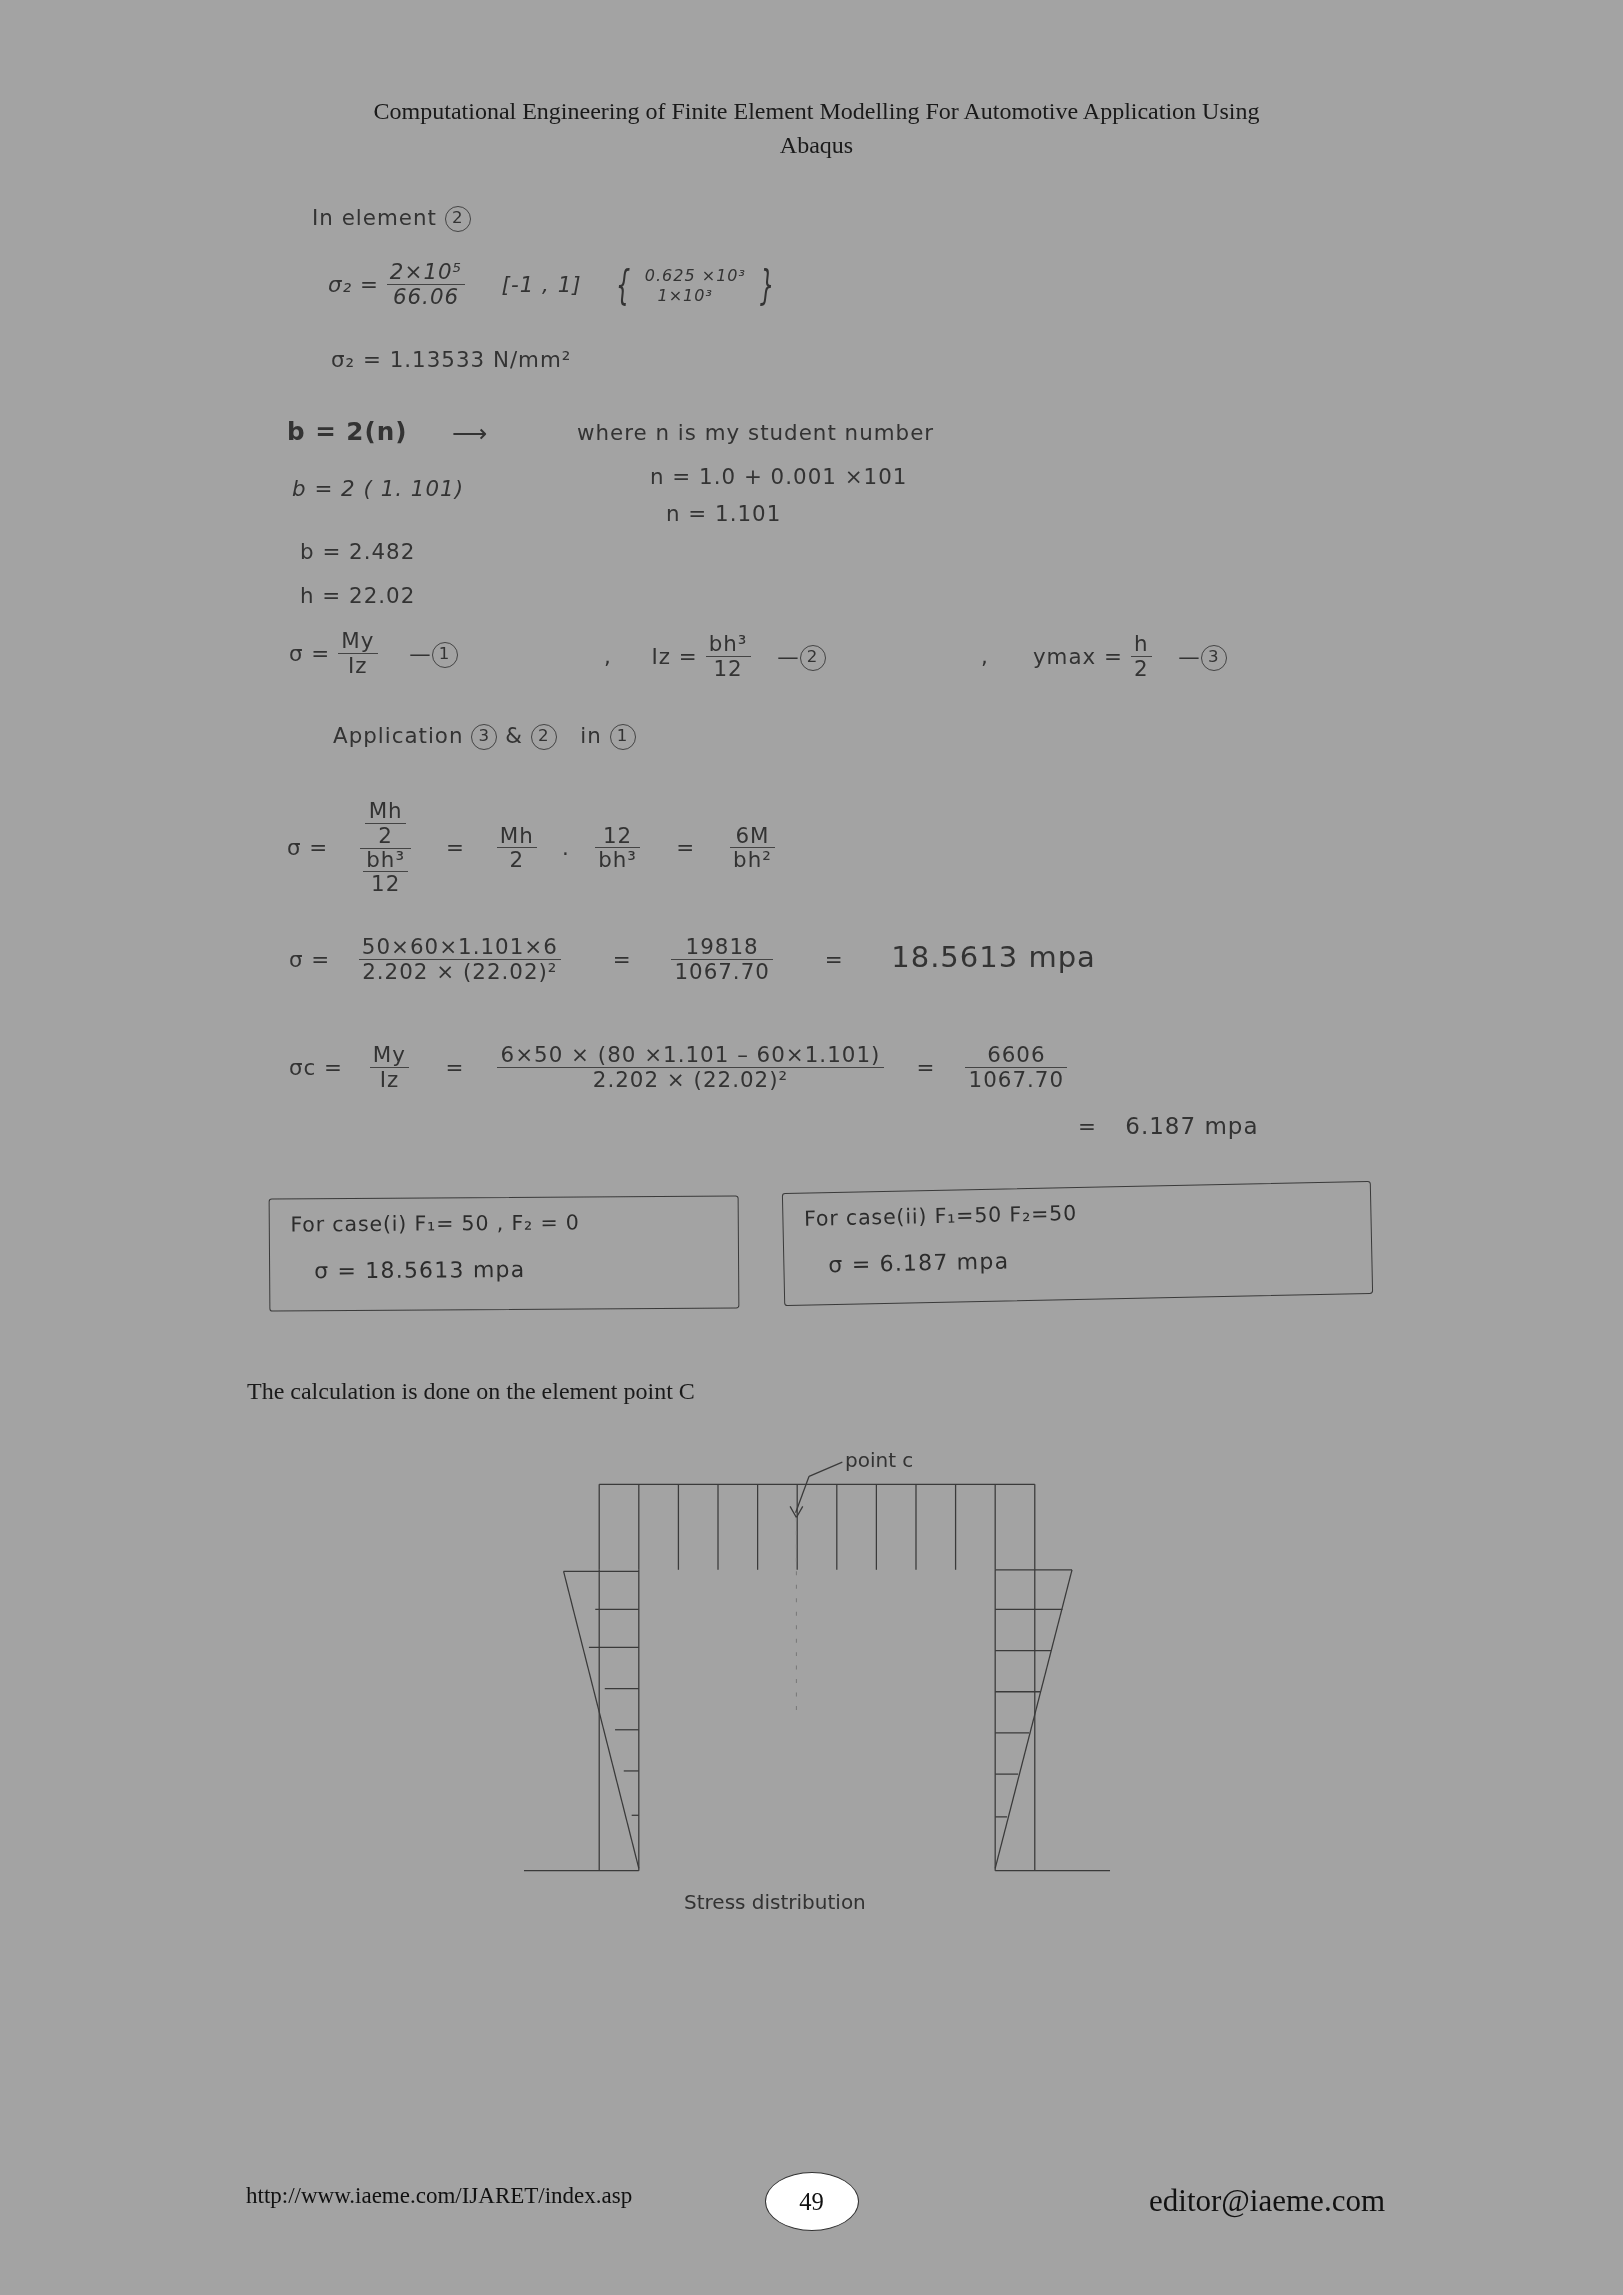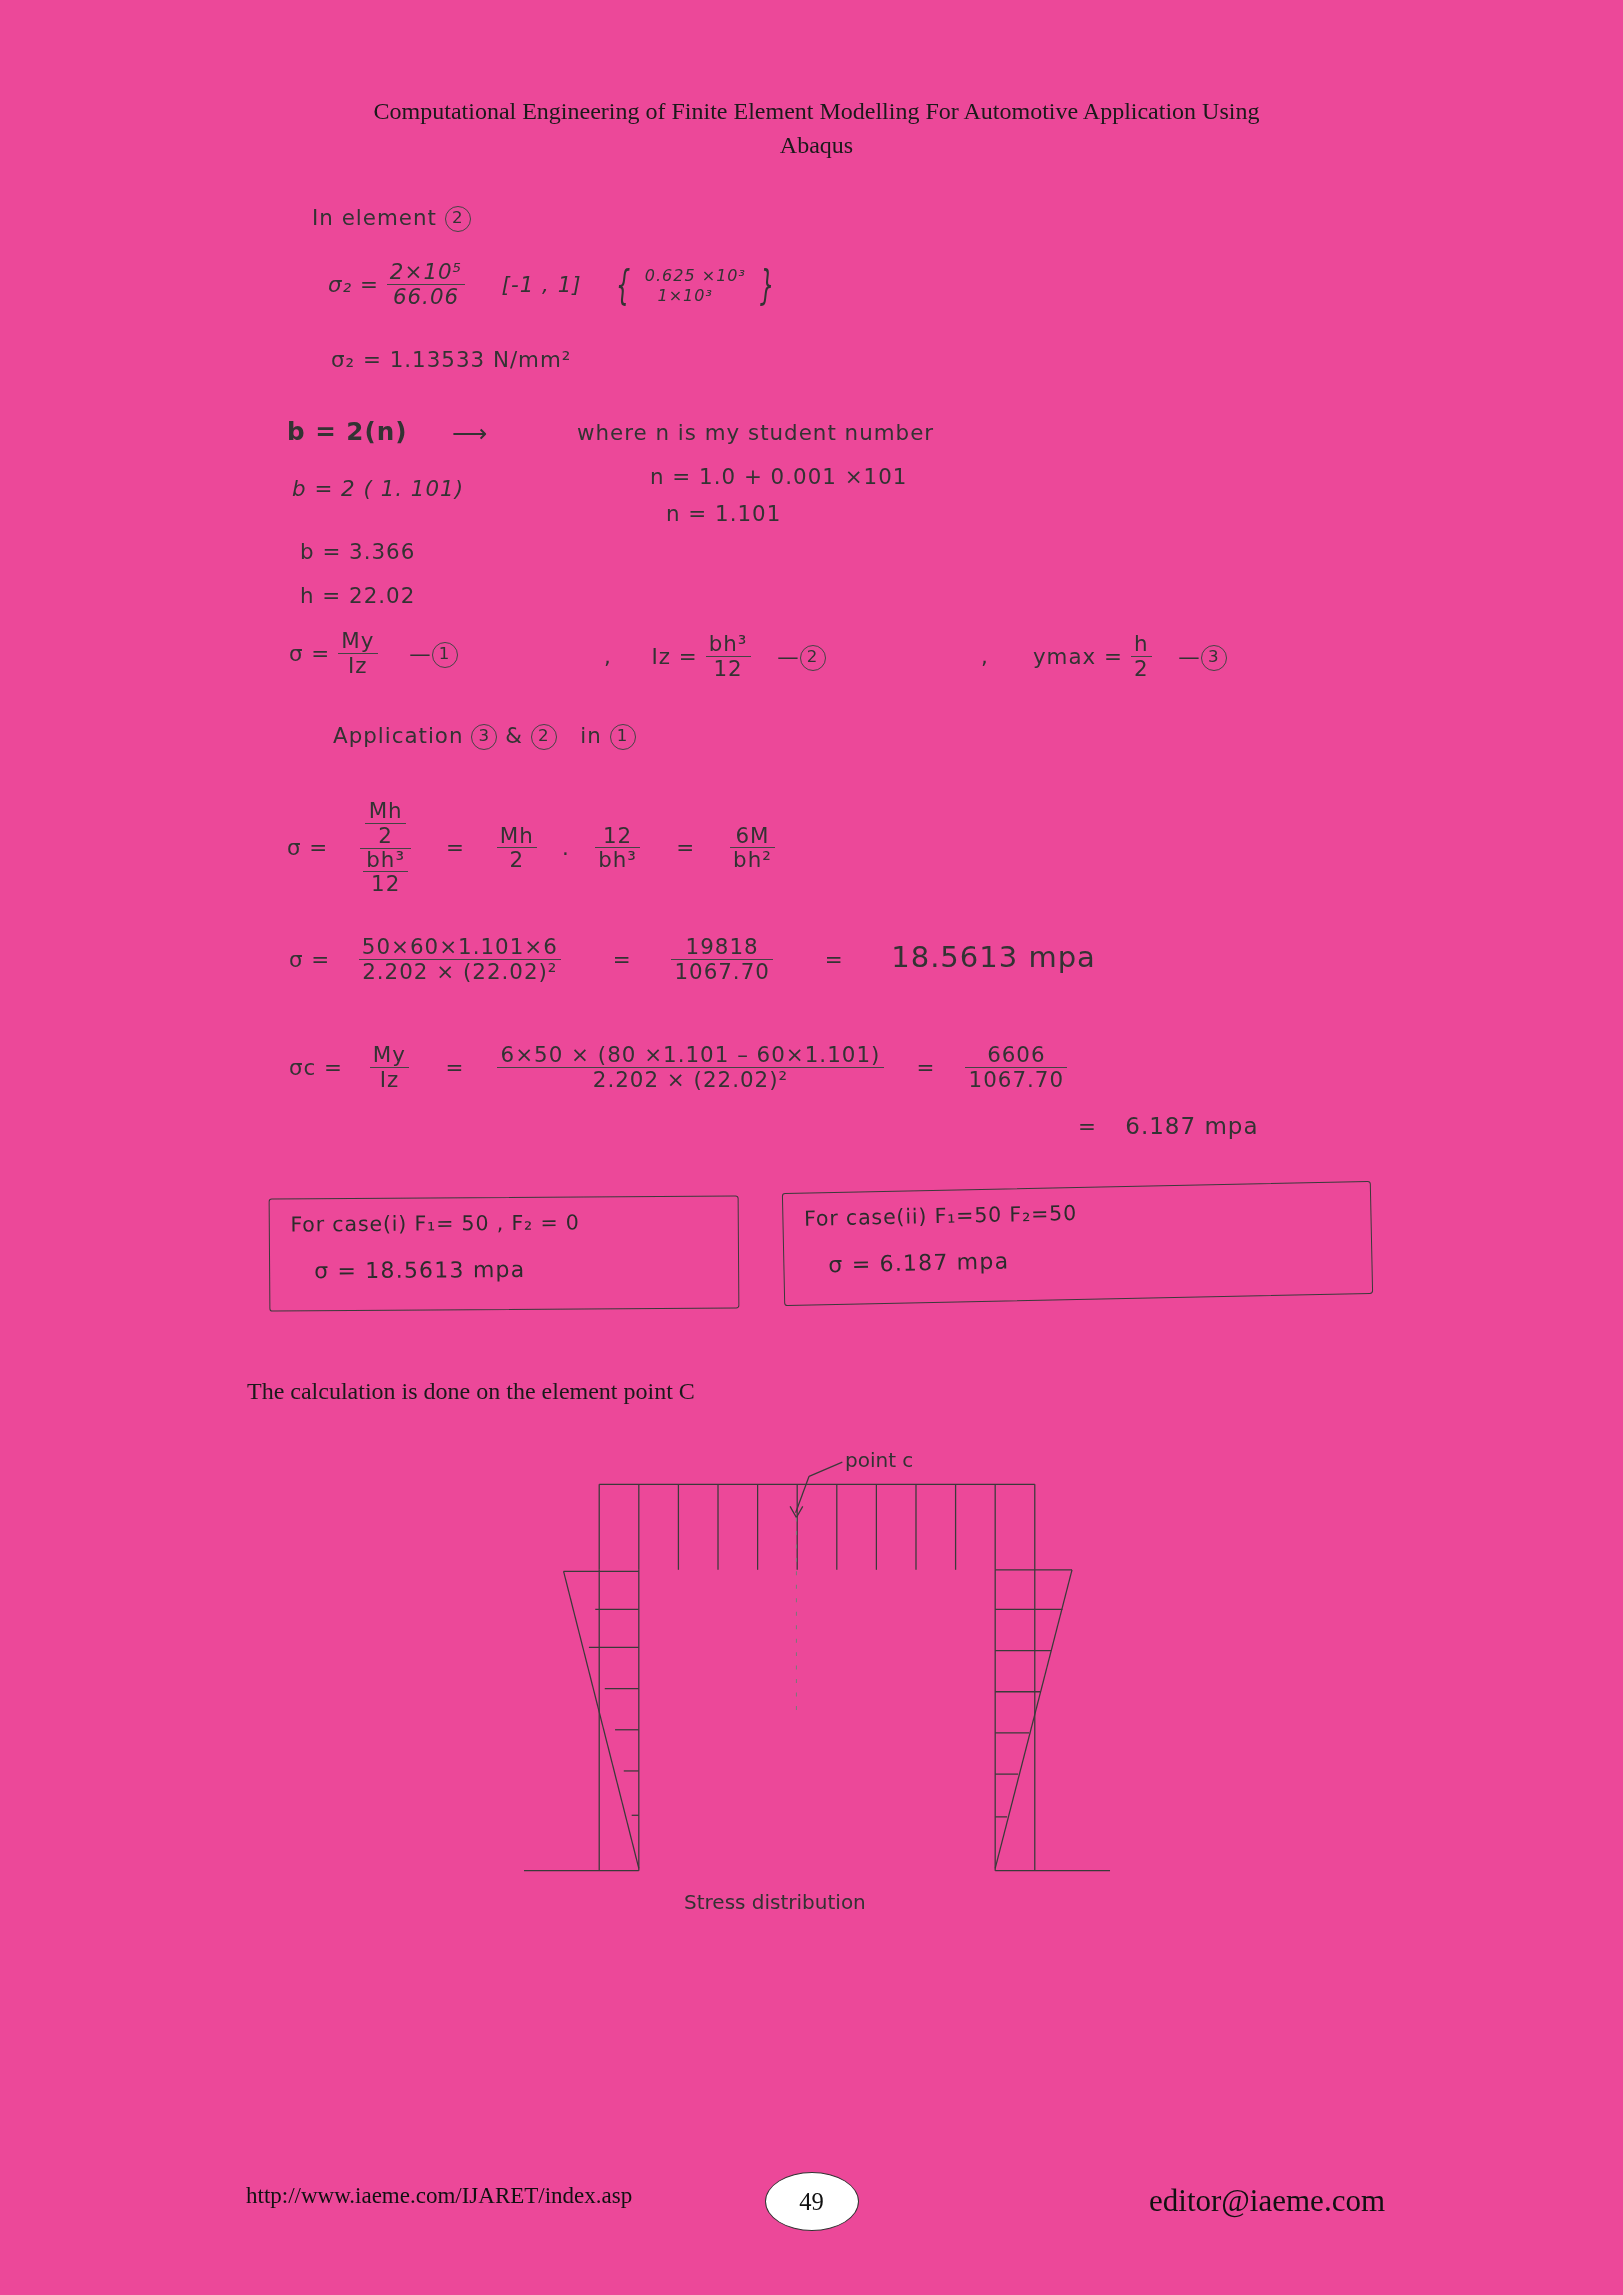--- a/index.html
+++ b/index.html
@@ -11,21 +11,21 @@
     width: 1623px;
     height: 2295px;
     font-family: "Liberation Serif", serif;
     color: #111;
     position: relative;
     overflow: hidden;
   }
   .page {
     position: absolute;
     inset: 0;
-    background: #ec4899;
+    background: #a3a3a3;
   }
 
   
   .header {
     position: absolute;
     top: 94px;
     left: 238px;
     width: 1157px;
     text-align: center;
     font-size: 24px;
@@ -192,21 +192,21 @@
     <div class="hw hw-md" style="left:331px; top:347px;">σ₂ = 1.13533 N/mm²</div>
 
     <div class="hw hw-lg" style="left:287px; top:417px; font-weight:bold;">b  = 2(n)</div>
     <div class="hw hw-lg" style="left:452px; top:419px;">⟶</div>
     <div class="hw hw-md" style="left:577px; top:420px;">where n is my student number</div>
 
     <div class="hw hw-md" style="left:650px; top:464px;">n = 1.0 + 0.001 ×101</div>
     <div class="hw hw-md" style="left:666px; top:501px;">n = 1.101</div>
 
     <div class="hw hw-md" style="left:292px; top:476px;font-style:italic;">b = 2 ( 1. 101)</div>
-    <div class="hw hw-md" style="left:300px; top:539px;">b = 3.366</div>
+    <div class="hw hw-md" style="left:300px; top:539px;">b = 2.482</div>
     <div class="hw hw-md" style="left:300px; top:583px;">h = 22.02</div>
 
     <div class="hw hw-md" style="left:289px; top:631px;">
       <span>σ  =</span>
       <span class="frac">
         <span class="num">My</span>
         <span class="den">Iz</span>
       </span>
       <span style="display:inline-block;width:16px;"></span>
       <span>—</span><span class="circled">1</span>

